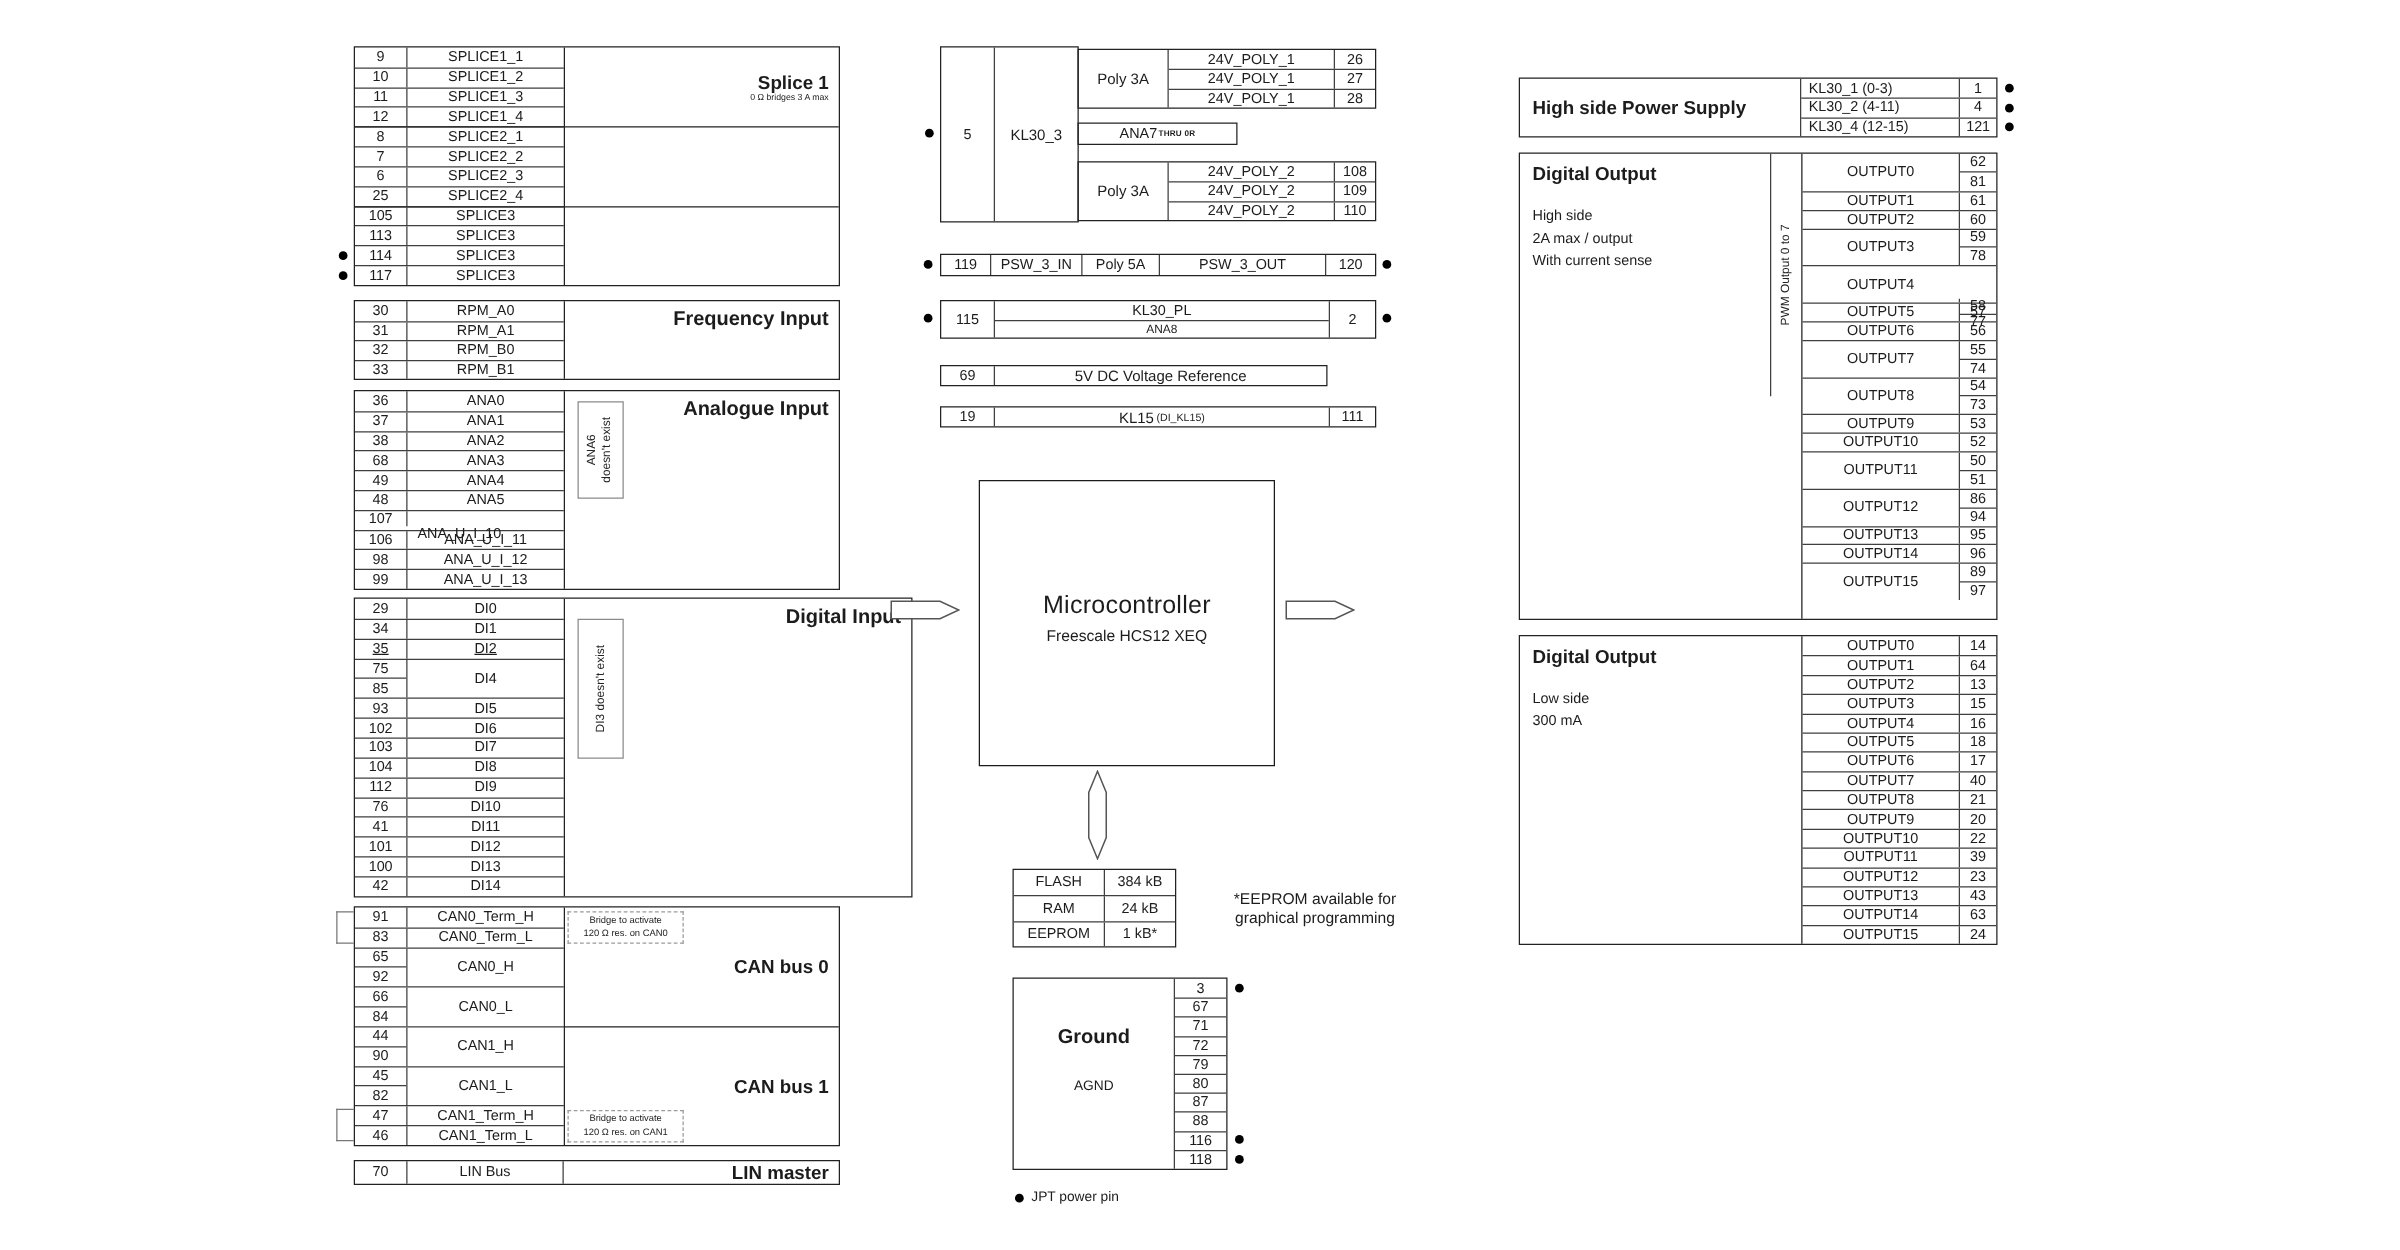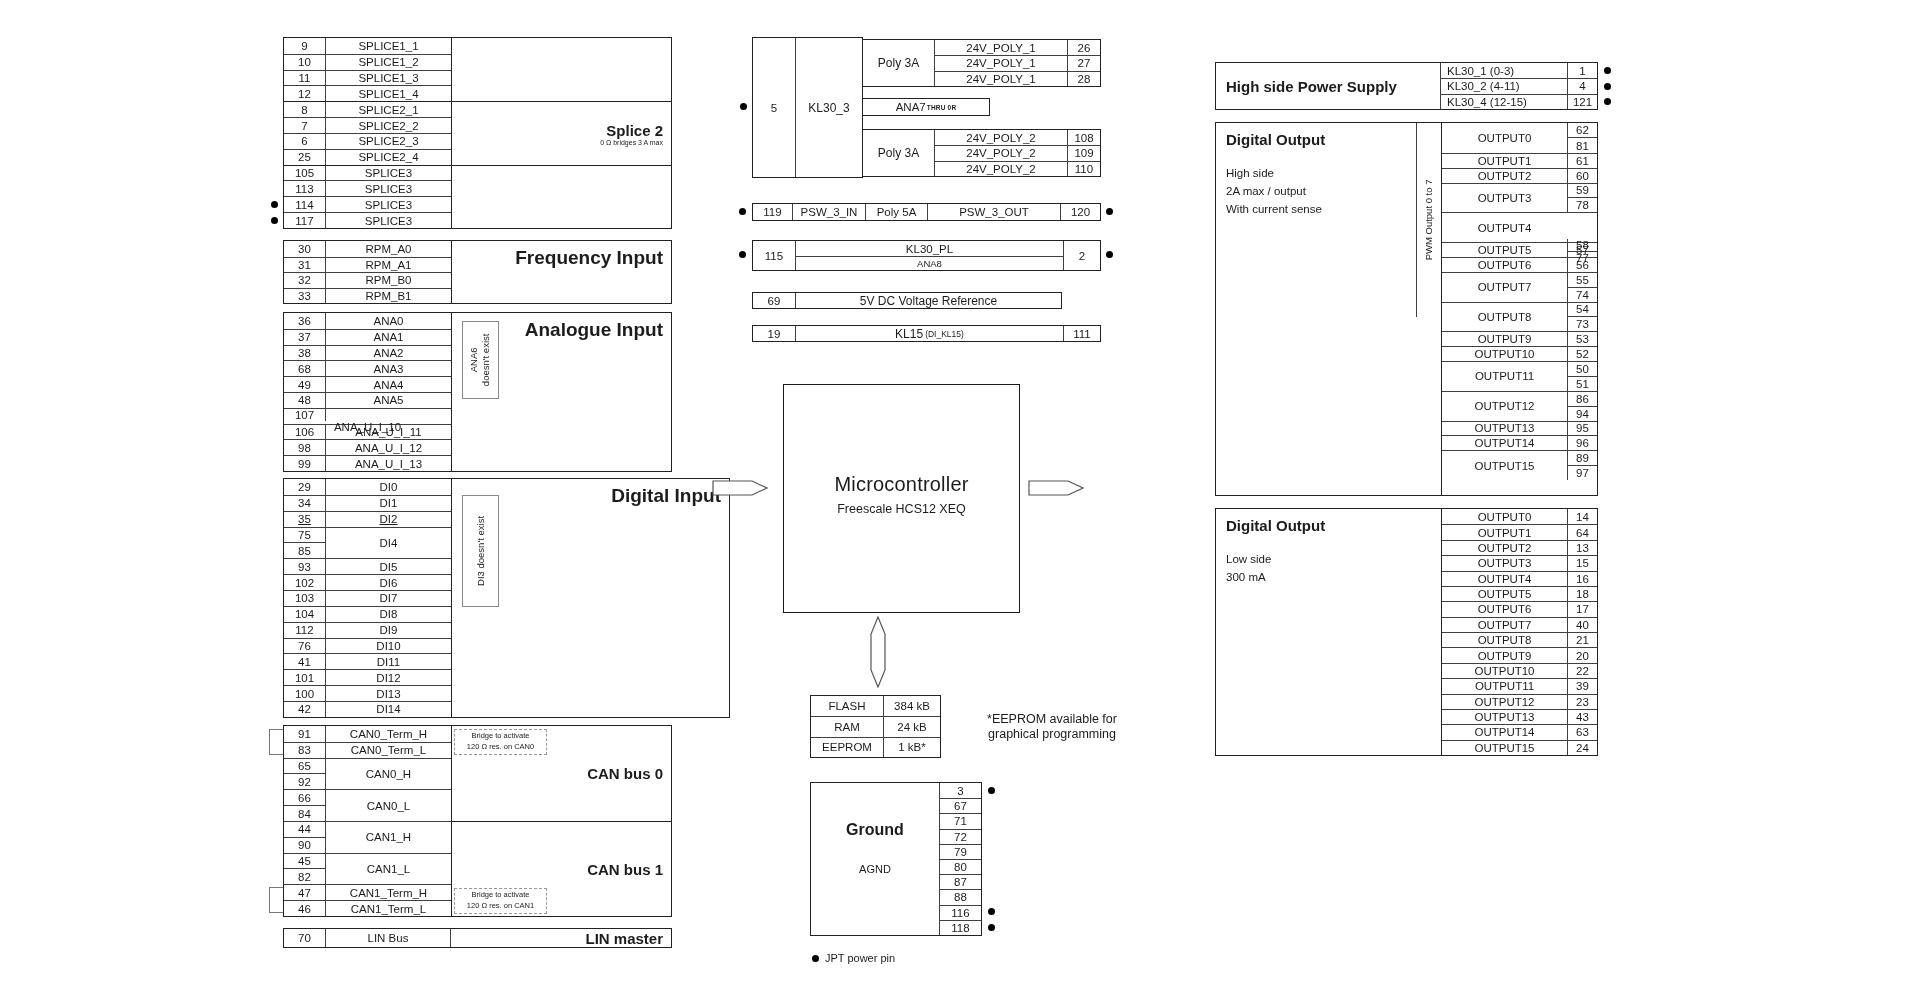--- a/index.html
+++ b/index.html
@@ -11,21 +11,21 @@
   .vline{position:absolute;width:1px;background:var(--lnD)}
   .entry{display:flex}
   .entry.bt{border-top:1px solid var(--ln)}
   .pins{display:flex;flex-direction:column;flex:none}
   .pins.br{border-right:1px solid var(--ln)}
   .pins.bl{border-left:1px solid var(--ln)}
   .pin{flex:1;display:flex;align-items:center;justify-content:center;font-size:11.5px}
   .pin + .pin{border-top:1px solid var(--ln)}
   .name{flex:1;display:flex;align-items:center;justify-content:center;font-size:11.5px;white-space:nowrap}
   .nleft{justify-content:flex-start;padding-left:6px}
-  .seclabel{position:absolute;font-weight:bold;font-size:19px;white-space:nowrap;right:8px;top:6px}
+  .seclabel{position:absolute;font-weight:bold;font-size:16px;white-space:nowrap;right:8px;top:6px}
   .grp{display:flex;flex-direction:column;align-items:flex-end;justify-content:center;padding-right:8px}
   .glabel{font-weight:bold;font-size:15px}
   .gsub{font-size:7px;margin-top:0px}
   .gplain{font-size:13px}
   .dot{position:absolute;width:7px;height:7px;border-radius:50%;background:#000}
   .note-box{position:absolute;border:1px solid #8a8a8a;background:#fff;display:flex;align-items:center;justify-content:center}
   .vtext{transform:rotate(-90deg);white-space:nowrap;font-size:9.5px;text-align:center;line-height:1.25;color:#222}
   .dashed{position:absolute;border:1px dashed #9a9a9a;font-size:7.5px;line-height:1.45;text-align:center;padding:1px 2px;white-space:nowrap}
   .bracket{position:absolute;width:14px;border:1px solid #777;border-right:none}
   .cell{display:flex;align-items:center;justify-content:center;font-size:11.5px;white-space:nowrap}
@@ -110,22 +110,22 @@
       <div class="entry bt" style="height: 15.83px;">
         <div class="pins br" style="width: 42px;">
           <div class="pin">117</div>
         </div>
         <div class="name">SPLICE3</div>
       </div>
     </div>
   <div class="vline" style="left:167px;top:0;height:190px"></div>
   <div class="hline" style="left:0;top:63px;width:387px"></div>
   <div class="hline" style="left:0;top:127px;width:387px"></div>
-  <div class="abs grp" style="left:168px;top:64px;width:219px;height:63px">
-    <div class="glabel">Splice 2</div>
+  <div class="abs grp" style="left:168px;top:0;width:219px;height:63px">
+    <div class="glabel">Splice 1</div>
     <div class="gsub">0 Ω bridges 3 A max</div>
   </div>
 </section>
 <div class="dot" style="left:271px;top:201px"></div>
 <div class="dot" style="left:271px;top:217px"></div>
 
 <section class="box" style="left:283px;top:240px;width:389px;height:64px">
   <div id="tbl-freq" class="abs" style="left:0;top:0;width:167px">
       <div class="entry" style="height: 15.5px;">
         <div class="pins br" style="width: 42px;">

